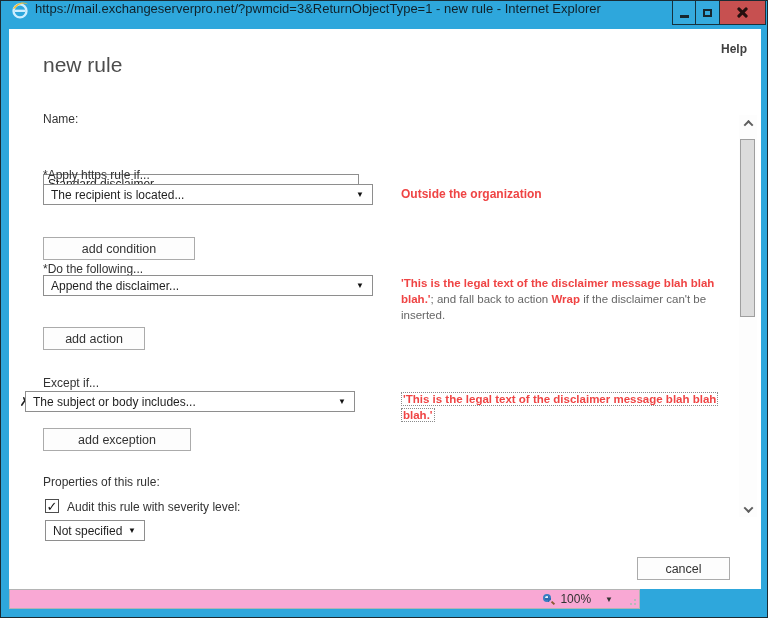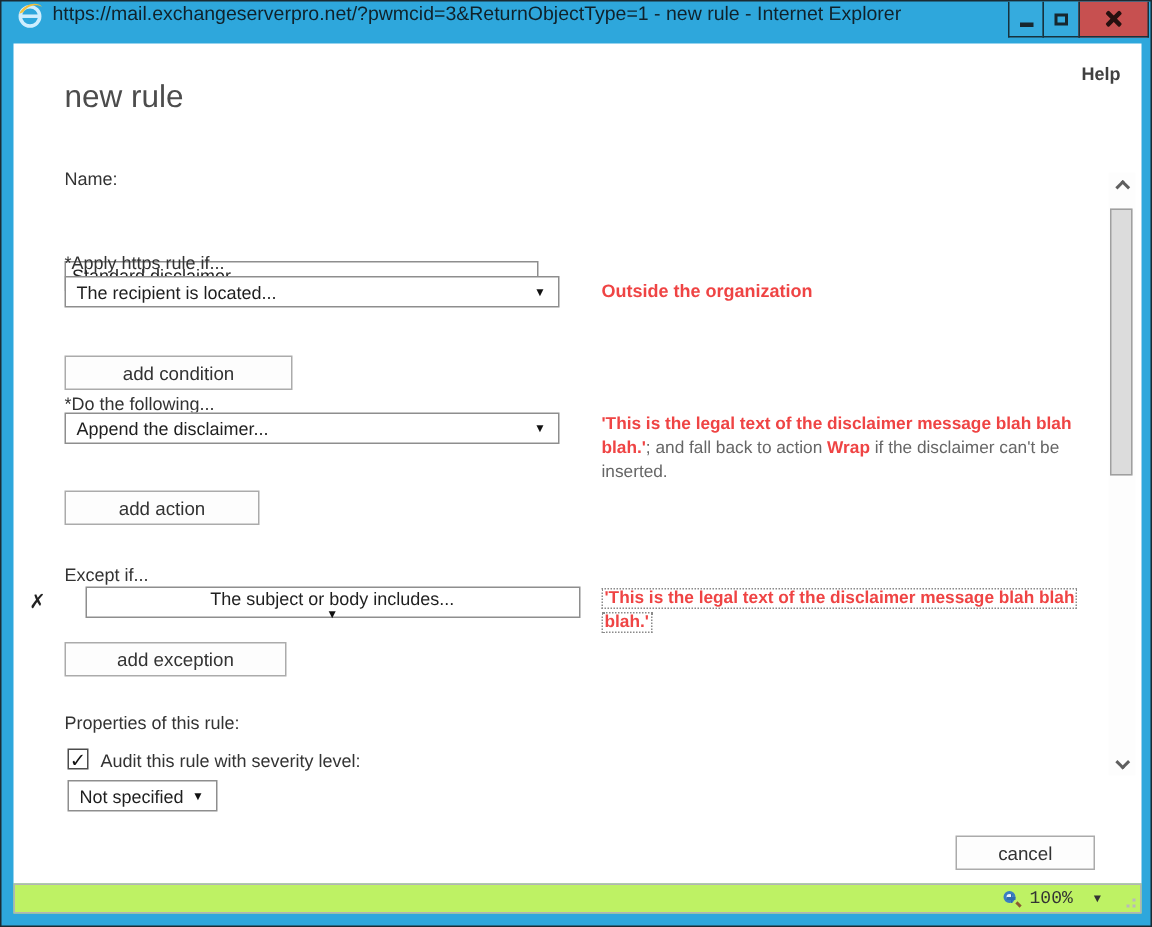--- a/index.html
+++ b/index.html
@@ -124,24 +124,24 @@
     position:absolute; left:1px; top:24px; width:15px; height:178px;
     background:#dcdcdc; border:1px solid #9f9f9f; cursor:grab;
   }
 
   
   .btn-save{ left:519px; top:528px; width:93px; }
   .btn-cancel{ left:628px; top:528px; width:93px; }
 
   
   .statusbar{
-    position:absolute; left:8px; top:588px; width:752px; height:20px;
-    background:#bef264; border:1px solid #b4b4b4;
+    position:absolute; left:8px; top:588px; width:631px; height:20px;
+    background:#f9a8d4; border:1px solid #b4b4b4;
     display:flex; align-items:center; justify-content:flex-end;
-    font-size:12px; color:#333;font-family:Liberation Mono, monospace;
+    font-size:12px; color:#333;
   }
   .zoom-ctl{ display:flex; align-items:center; gap:6px; margin-right:26px; cursor:pointer; }
   .lens{ position:relative; width:11px; height:11px; }
   .lens .ring{
     position:absolute; left:0; top:0; width:8px; height:8px;
     border:2px solid #3a7ec2; border-radius:50%; background:#eaf3fb;
   }
   .lens .plus-h{ position:absolute; left:2px; top:4.5px; width:6px; height:1.5px; background:#2f6cb0; }
   .lens .plus-v{ position:absolute; left:4.2px; top:2px; width:1.5px; height:6px; background:#2f6cb0; }
   .lens .handle{
@@ -199,25 +199,25 @@
     </div>
     <span class="lnk" style="position:absolute; left:392px; top:158px; font-size:12px;">Outside the organization</span>
     <button class="btn" style="left:34px; top:182px; width:152px;margin-top:26px;">add condition</button>
 
     <div class="lbl" style="left:34px; top:233px;">*Do the following...</div>
     <div class="select" style="left:34px; top:246px;">
       <span class="sel-text">Append the disclaimer...</span>
       <span class="arrow">▼</span>
     </div>
     <div class="rt-block" style="top:246px;"><span class="lnk">'This is the legal text of the disclaimer message blah blah blah.'</span><span>; and fall back to action </span><span class="lnk">Wrap</span><span> if the disclaimer can't be inserted.</span></div>
-    <button class="btn" style="left:34px; top:298px; width:130px;">add action</button>
+    <button class="btn" style="left:34px; top:298px; width:102px;">add action</button>
 
     <div class="lbl" style="left:34px; top:347px;">Except if...</div>
     <div class="remove-x">✗</div>
-    <div class="select" style="left:48px; top:362px;flex-direction:column;">
+    <div class="select" style="left:16px; top:362px;">
       <span class="sel-text">The subject or body includes...</span>
       <span class="arrow">▼</span>
     </div>
     <div class="rt-block" style="top:362px;"><span class="lnk dotted-lnk">'This is the legal text of the disclaimer message blah blah blah.'</span></div>
     <button class="btn" style="left:34px; top:399px; width:148px;">add exception</button>
 
     <div class="lbl" style="left:34px; top:446px;">Properties of this rule:</div>
     <div class="checkbox">
         <span>✓</span>
       </div>

